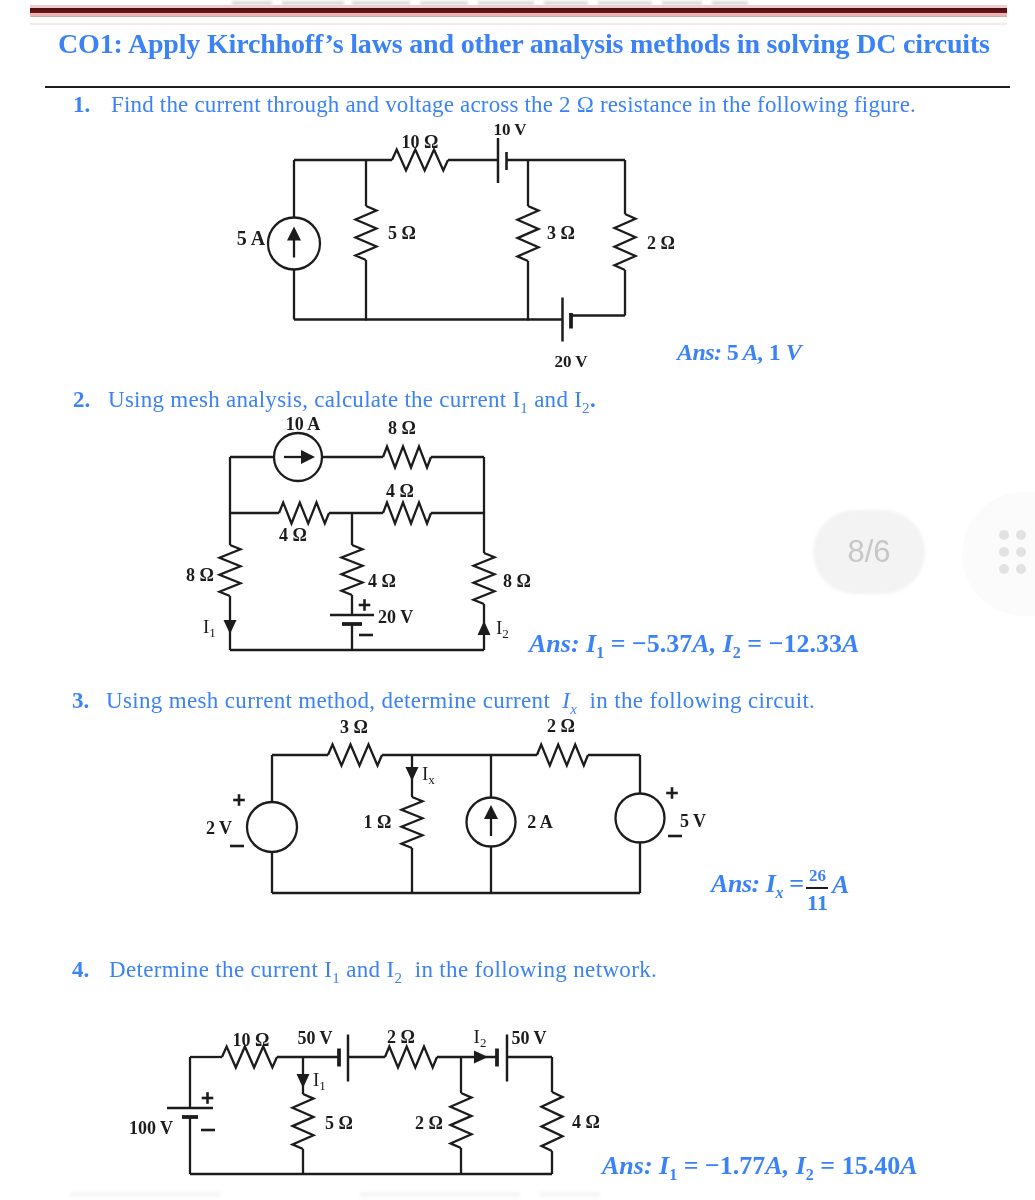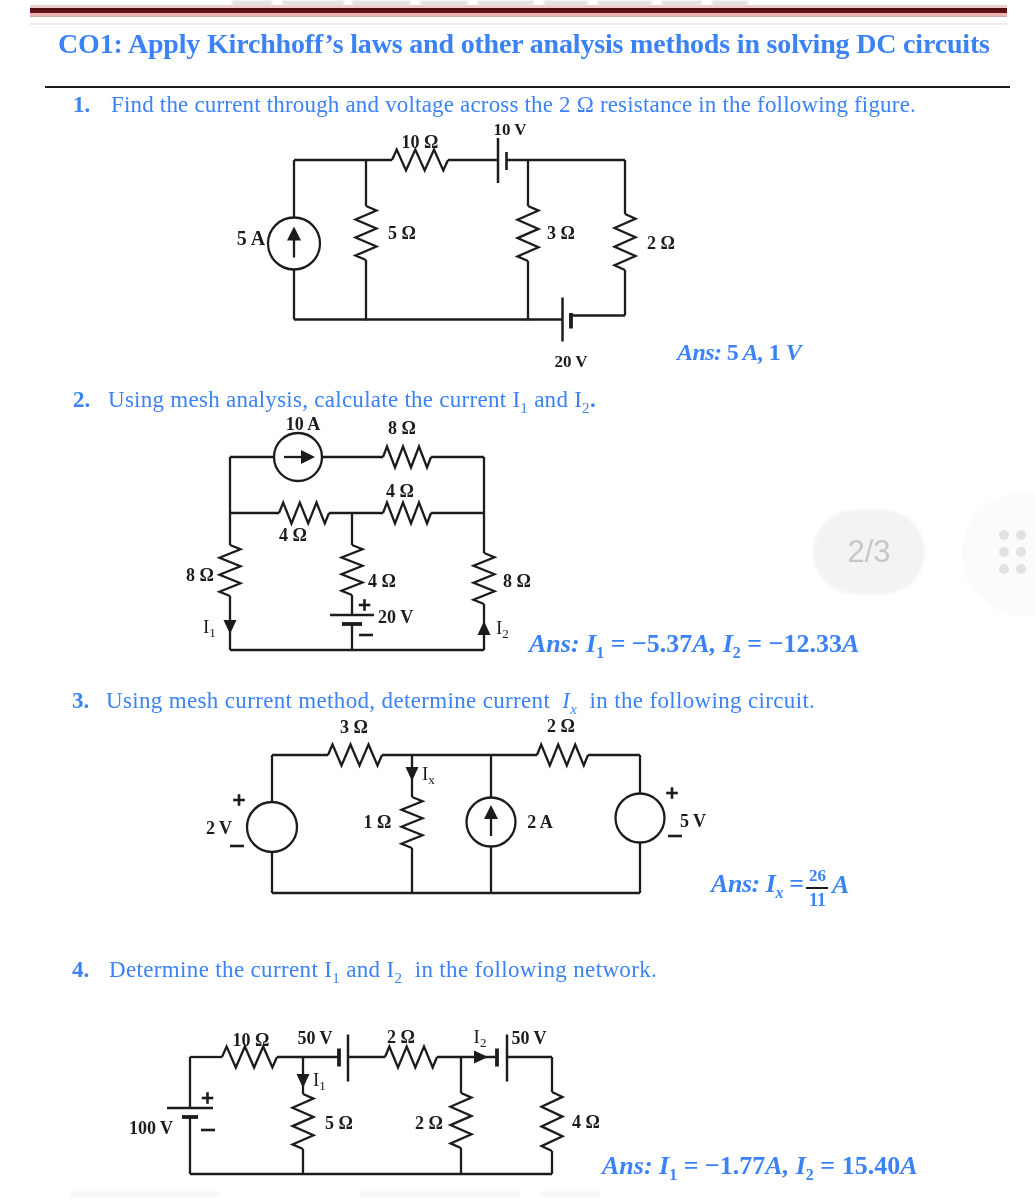--- a/index.html
+++ b/index.html
@@ -45,28 +45,28 @@
 <div class="abs t" style="left:72px; top:956.5px; font-size:23px; font-weight:bold;">4.</div>
 <div class="abs t" id="it4" style="left:109px; top:956.5px; font-size:23px; letter-spacing:0.35px;">Determine the current I<sub style="font-size:15px;">1</sub> and I<sub style="font-size:15px;">2</sub>&nbsp; in the following network.</div>
 
 <div class="abs t" id="ans1" style="left:677px; top:339.4px; font-size:24px; font-weight:bold; font-style:italic; letter-spacing:-0.6px;">Ans: <span style="font-style:normal;">5</span> A, <span style="font-style:normal;">1</span> V</div>
 
 <div class="abs t" id="ans2" style="left:529px; top:628.7px; font-size:26px; font-weight:bold; font-style:italic;">Ans: I<sub style="font-size:16px; font-style:normal;">1</sub> <span style="font-style:normal;">= −5.37</span>A,<span style="font-style:normal;"> </span>I<sub style="font-size:16px; font-style:normal;">2</sub> <span style="font-style:normal;">= −12.33</span>A</div>
 
 <div class="abs t" id="ans3" style="left:711px; top:868.7px; font-size:26px; font-weight:bold; font-style:italic; letter-spacing:-0.45px;">Ans: I<sub style="font-size:16px;">x</sub> <span style="font-style:normal;">=</span></div>
 <div class="abs t" style="left:806px; top:865.5px; font-size:17px; font-weight:bold; width:23px; text-align:center;">26</div>
 <div class="abs" style="left:805.5px; top:886.8px; width:22.5px; height:2.2px; background:#1c1c1c;"></div>
-<div class="abs t" style="left:806px; top:890px; font-size:18px; font-weight:bold; width:23px; text-align:center;">11</div>
+<div class="abs t" style="left:806px; top:890px; font-size:22px; font-weight:bold; width:23px; text-align:center;">11</div>
 <div class="abs t" style="left:832px; top:869.7px; font-size:26px; font-weight:bold; font-style:italic;">A</div>
 
 <div class="abs t" id="ans4" style="left:602px; top:1150.5px; font-size:26px; font-weight:bold; font-style:italic;">Ans: I<sub style="font-size:16px; font-style:normal;">1</sub> <span style="font-style:normal;">= −1.77</span>A,<span style="font-style:normal;"> </span>I<sub style="font-size:16px; font-style:normal;">2</sub> <span style="font-style:normal;">= 15.40</span>A</div>
 
 <div class="abs" style="left:962px; top:492px; width:150px; height:124px; border-radius:62px; background:#fbfbfb;"></div>
 <div class="abs" style="left:813px; top:510px; width:112px; height:84px; border-radius:42px; background:#f3f3f3; filter:blur(1.5px);"></div>
-<div class="abs" style="left:813px; top:510px; width:112px; height:84px; line-height:84px; text-align:center; font-family:'Liberation Sans', sans-serif; font-size:31px; color:#c7c7c7;">2/3</div>
+<div class="abs" style="left:813px; top:510px; width:112px; height:84px; line-height:84px; text-align:center; font-family:'Liberation Sans', sans-serif; font-size:31px; color:#c7c7c7;">8/6</div>
 
 <svg class="abs" style="left:990px; top:522px;" width="45" height="60" viewBox="0 0 45 60">
   <g fill="#e2e2e2">
     <circle cx="14" cy="13" r="5"></circle>
       <circle cx="31" cy="13" r="5"></circle>
     <circle cx="14" cy="30" r="5"></circle>
       <circle cx="31" cy="30" r="5"></circle>
     <circle cx="14" cy="47" r="5"></circle>
       <circle cx="31" cy="47" r="5"></circle>
   </g>

